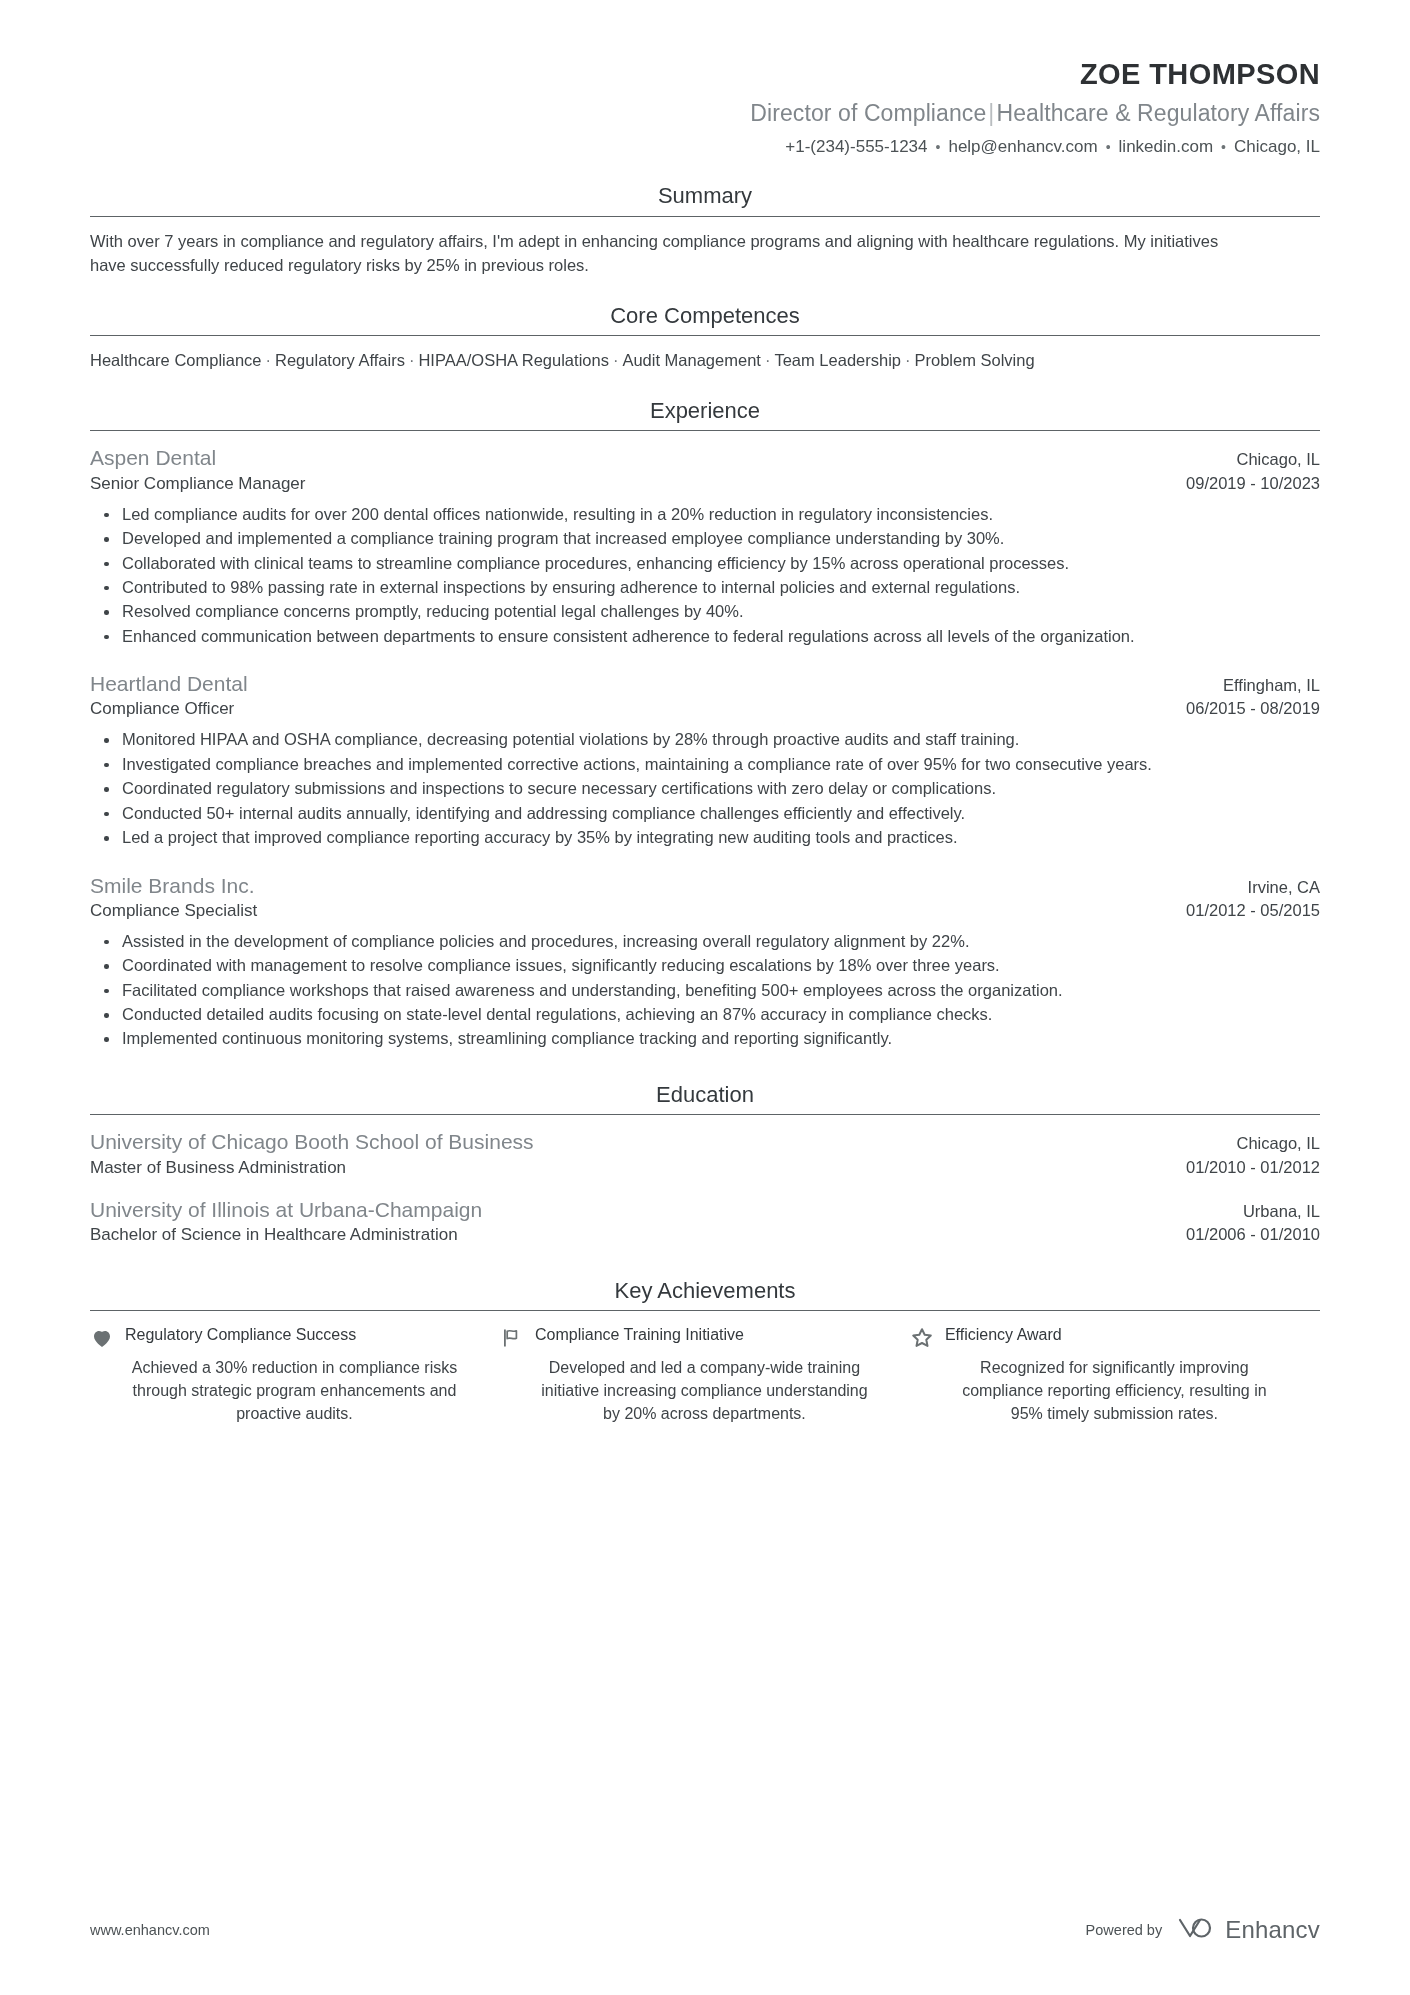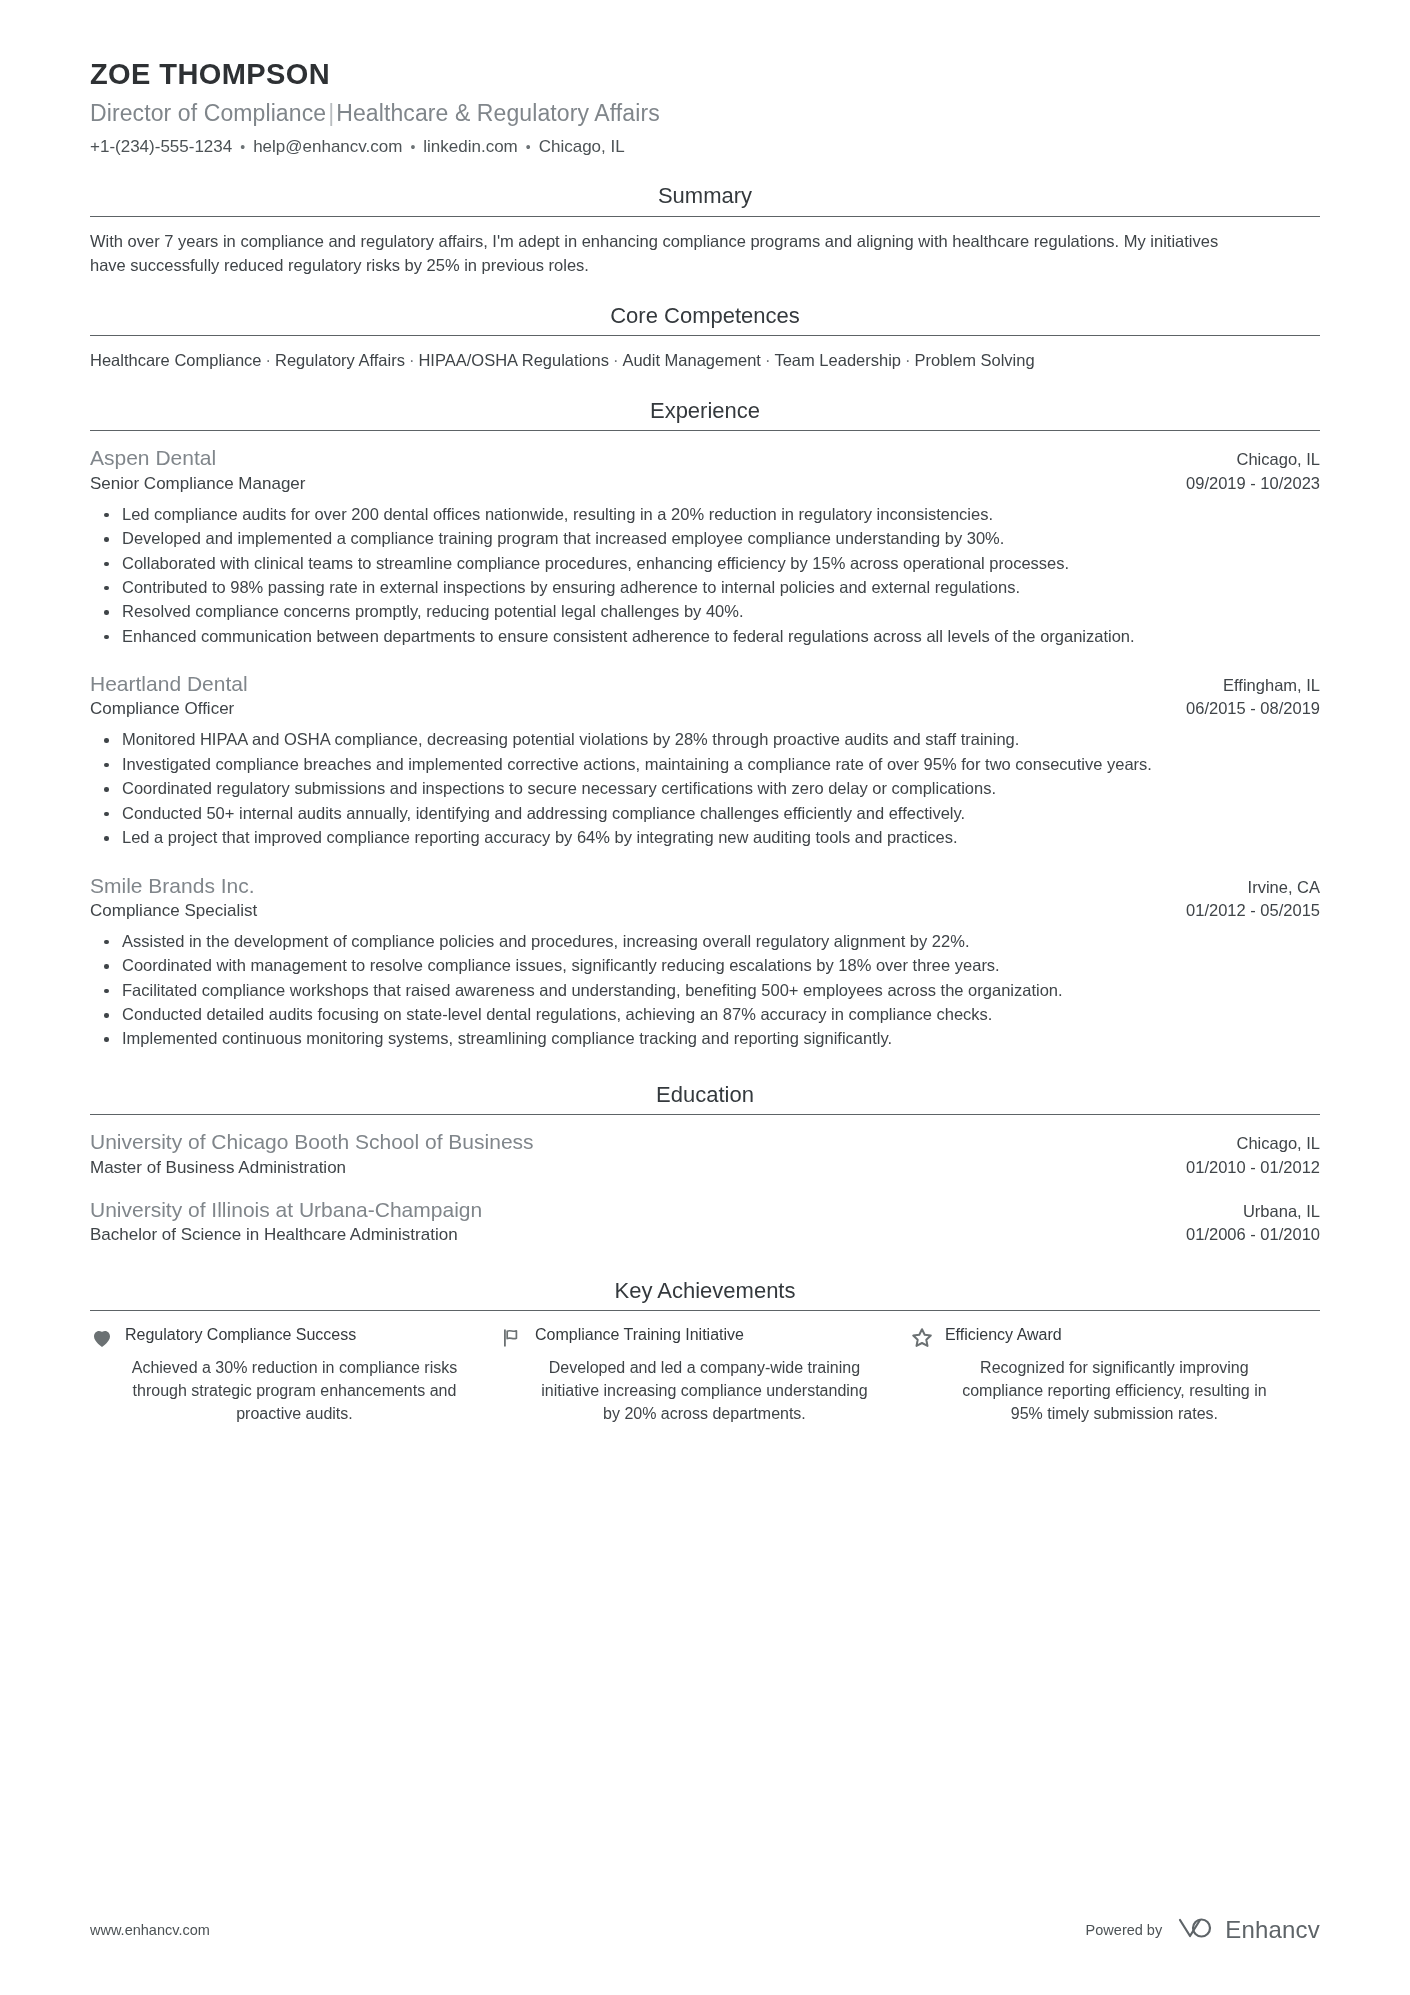--- a/index.html
+++ b/index.html
@@ -14,21 +14,21 @@
   }
   .page {
     width: 1410px;
     min-height: 1995px;
     background: #ffffff;
     position: relative;
     padding: 0 90px;
   }
 
   
-  .header { padding-top: 58px; text-align: left; }
+  .header { padding-top: 58px; text-align: right; }
   .name {
     font-size: 29px;
     font-weight: 700;
     letter-spacing: 0.4px;
     color: #2e3134;
     line-height: 1.12;
   }
   .headline {
     margin-top: 10px;
     font-size: 23px;
@@ -284,21 +284,21 @@
           </div>
           <div class="entry-row second">
             <div class="entry-role">Compliance Officer</div>
             <div class="entry-dates">06/2015 - 08/2019</div>
           </div>
           <ul class="bullets">
             <li>Monitored HIPAA and OSHA compliance, decreasing potential violations by 28% through proactive audits and staff training.</li>
             <li>Investigated compliance breaches and implemented corrective actions, maintaining a compliance rate of over 95% for two consecutive years.</li>
             <li>Coordinated regulatory submissions and inspections to secure necessary certifications with zero delay or complications.</li>
             <li>Conducted 50+ internal audits annually, identifying and addressing compliance challenges efficiently and effectively.</li>
-            <li>Led a project that improved compliance reporting accuracy by 64% by integrating new auditing tools and practices.</li>
+            <li>Led a project that improved compliance reporting accuracy by 35% by integrating new auditing tools and practices.</li>
           </ul>
         </div>
         <div class="entry">
           <div class="entry-row">
             <div class="entry-org">Smile Brands Inc.</div>
             <div class="entry-loc">Irvine, CA</div>
           </div>
           <div class="entry-row second">
             <div class="entry-role">Compliance Specialist</div>
             <div class="entry-dates">01/2012 - 05/2015</div>

